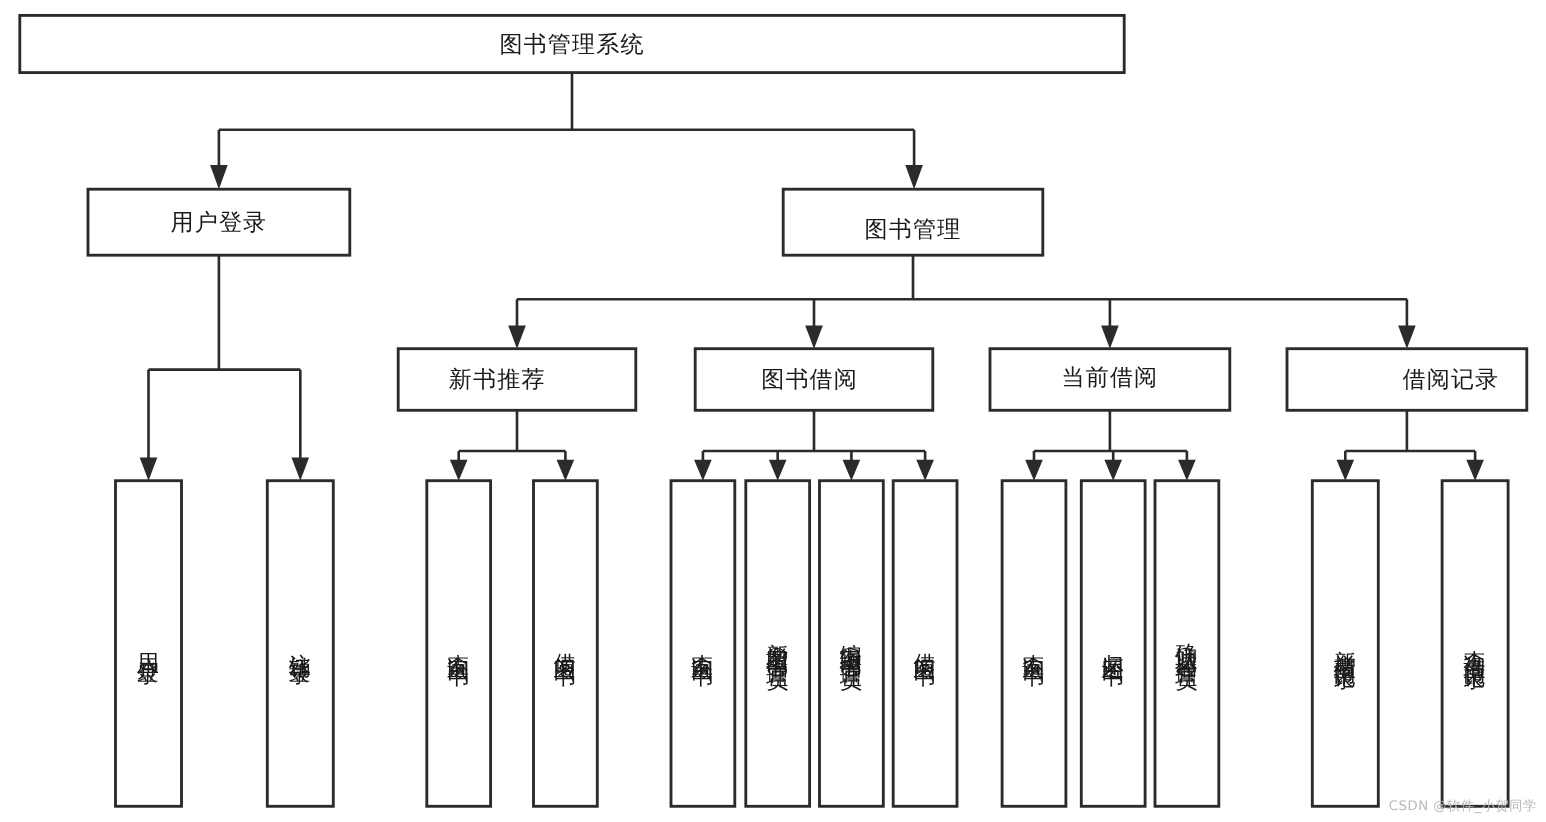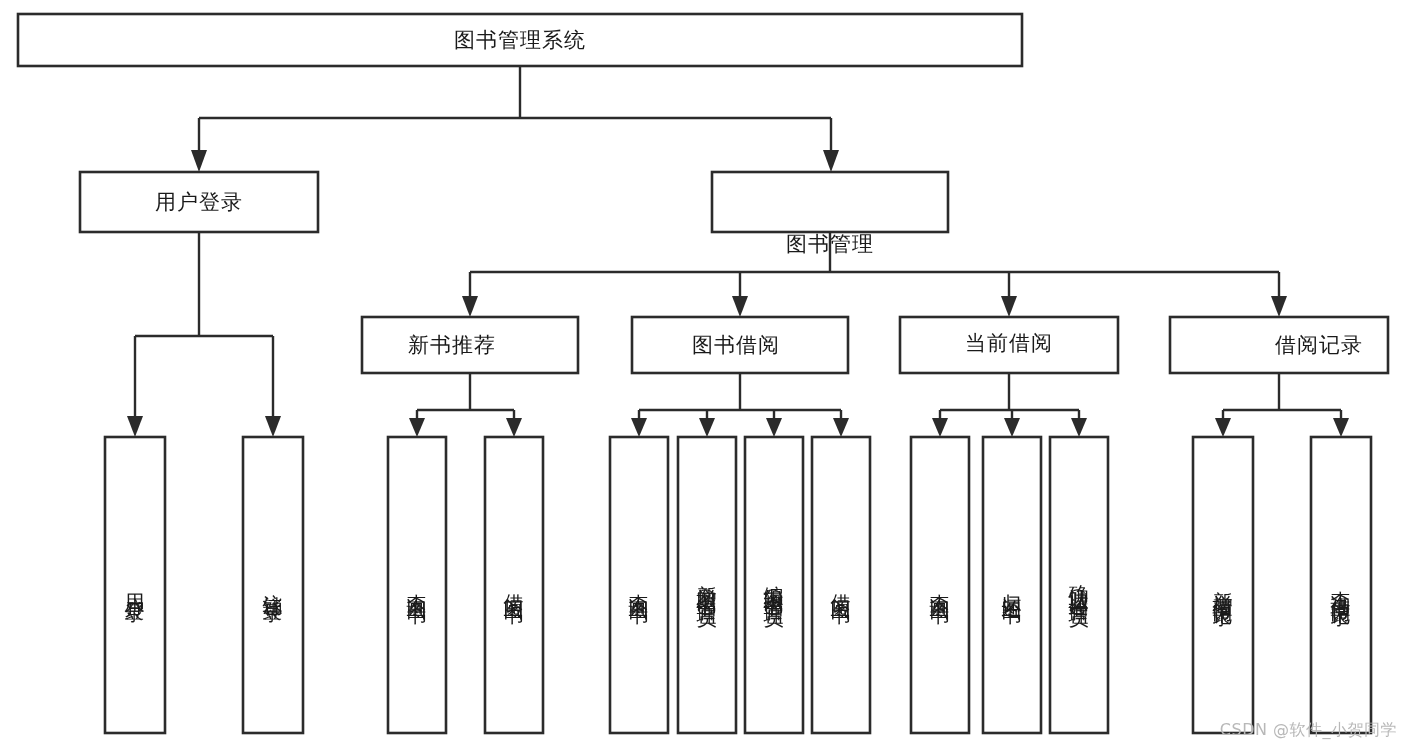--- a/index.html
+++ b/index.html
@@ -72,21 +72,21 @@
     font-size: 21px;
     color: #1a1a1a;
     letter-spacing: 1px;
     white-space: nowrap;
   }
   .watermark {
     position: absolute;
     right: 8px;
     bottom: 6px;
     font-family: "DejaVu Sans", "Liberation Sans", sans-serif;
-    font-size: 16px;
+    font-size: 12px;
     color: #b8b8b8;
     white-space: nowrap;
     letter-spacing: 0.5px;
     margin-top: 40px;
   }
 </style>
 </head>
 <body>
 
 <div id="diagram-root">
@@ -190,21 +190,21 @@
       </g>
   </svg>
 
   <div id="label-layer">
       <div class="hlabel-wrap" style="left: 18px; top: 14px; width: 1004px; height: 52px;">
         <span class="hlabel-text">图书管理系统</span>
       </div>
       <div class="hlabel-wrap" style="left: 80px; top: 172px; width: 238px; height: 60px;">
         <span class="hlabel-text">用户登录</span>
       </div>
-      <div class="hlabel-wrap" style="left: 712px; top: 172px; width: 236px; height: 72px; margin-top: 36px;">
+      <div class="hlabel-wrap" style="left: 712px; top: 172px; width: 236px; height: 72px;">
         <span class="hlabel-text">图书管理</span>
       </div>
       <div class="hlabel-wrap" style="left: 362px; top: 317px; width: 180px; height: 56px;">
         <span class="hlabel-text">新书推荐</span>
       </div>
       <div class="hlabel-wrap" style="left: 632px; top: 317px; width: 208px; height: 56px;">
         <span class="hlabel-text">图书借阅</span>
       </div>
       <div class="hlabel-wrap" style="left: 900px; top: 317px; width: 218px; height: 52px;">
         <span class="hlabel-text">当前借阅</span>

